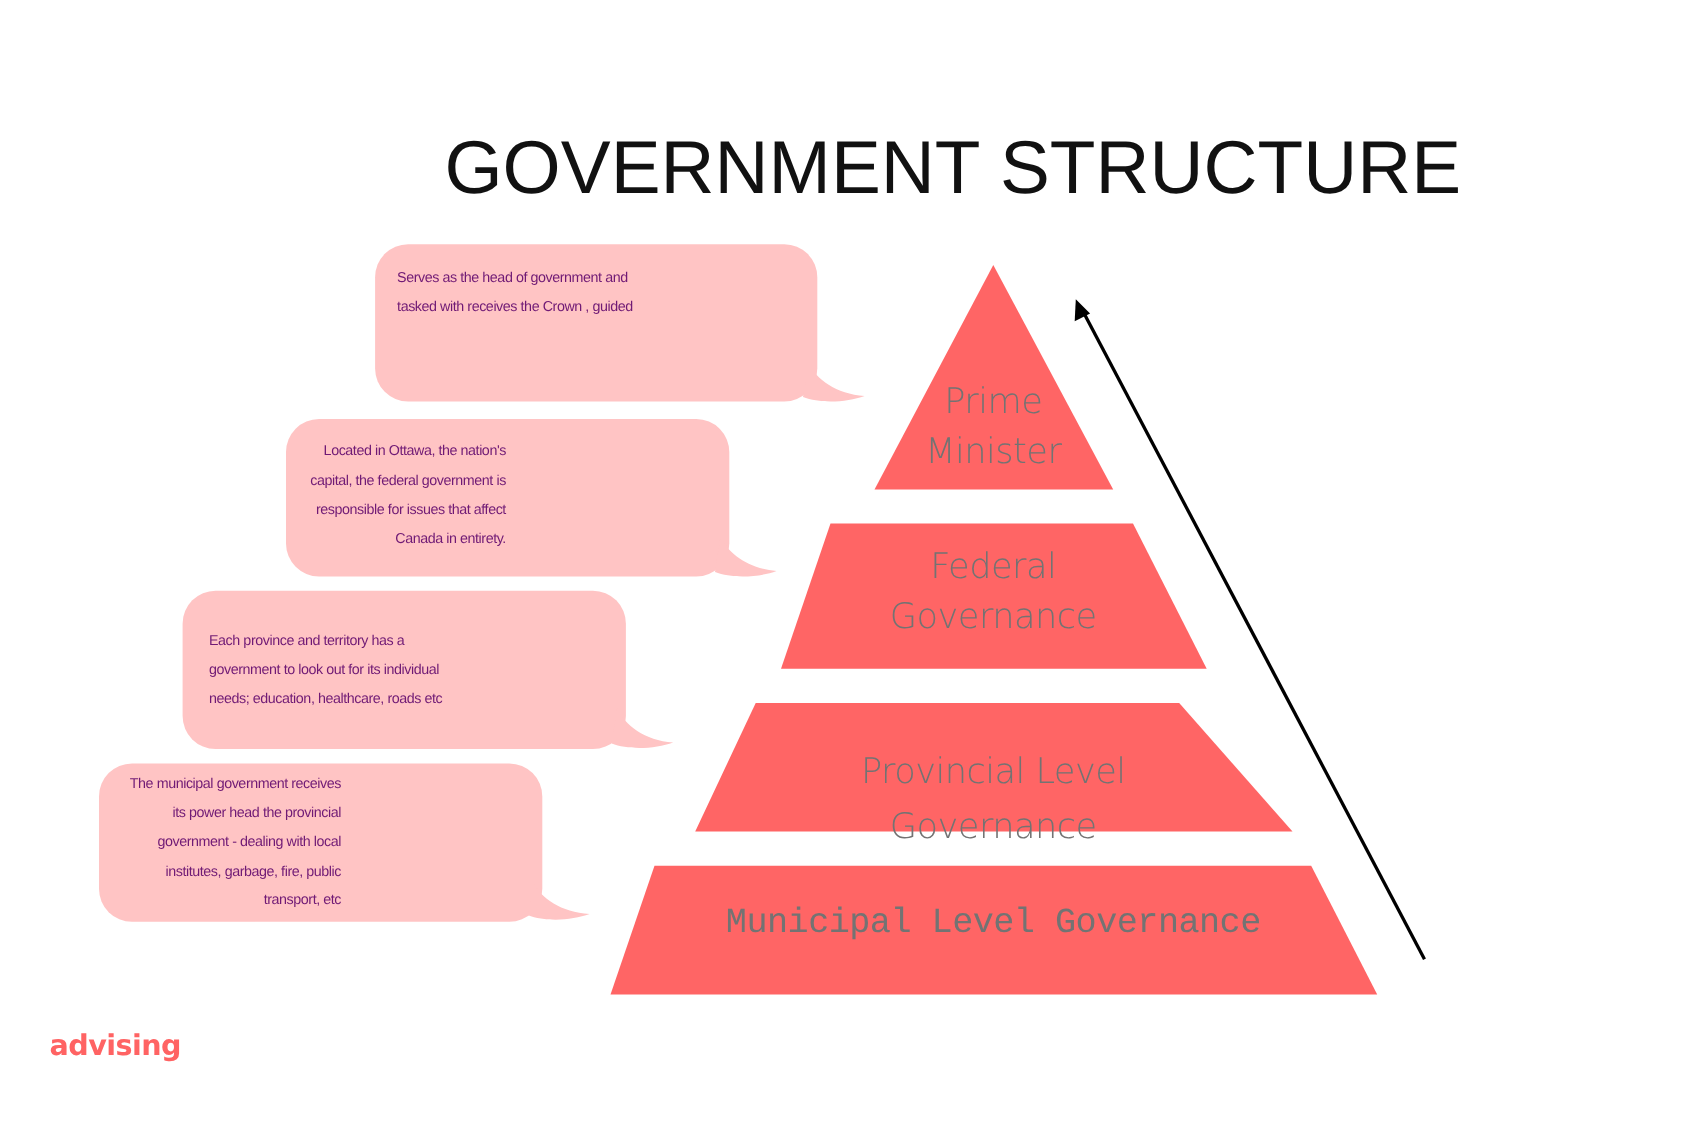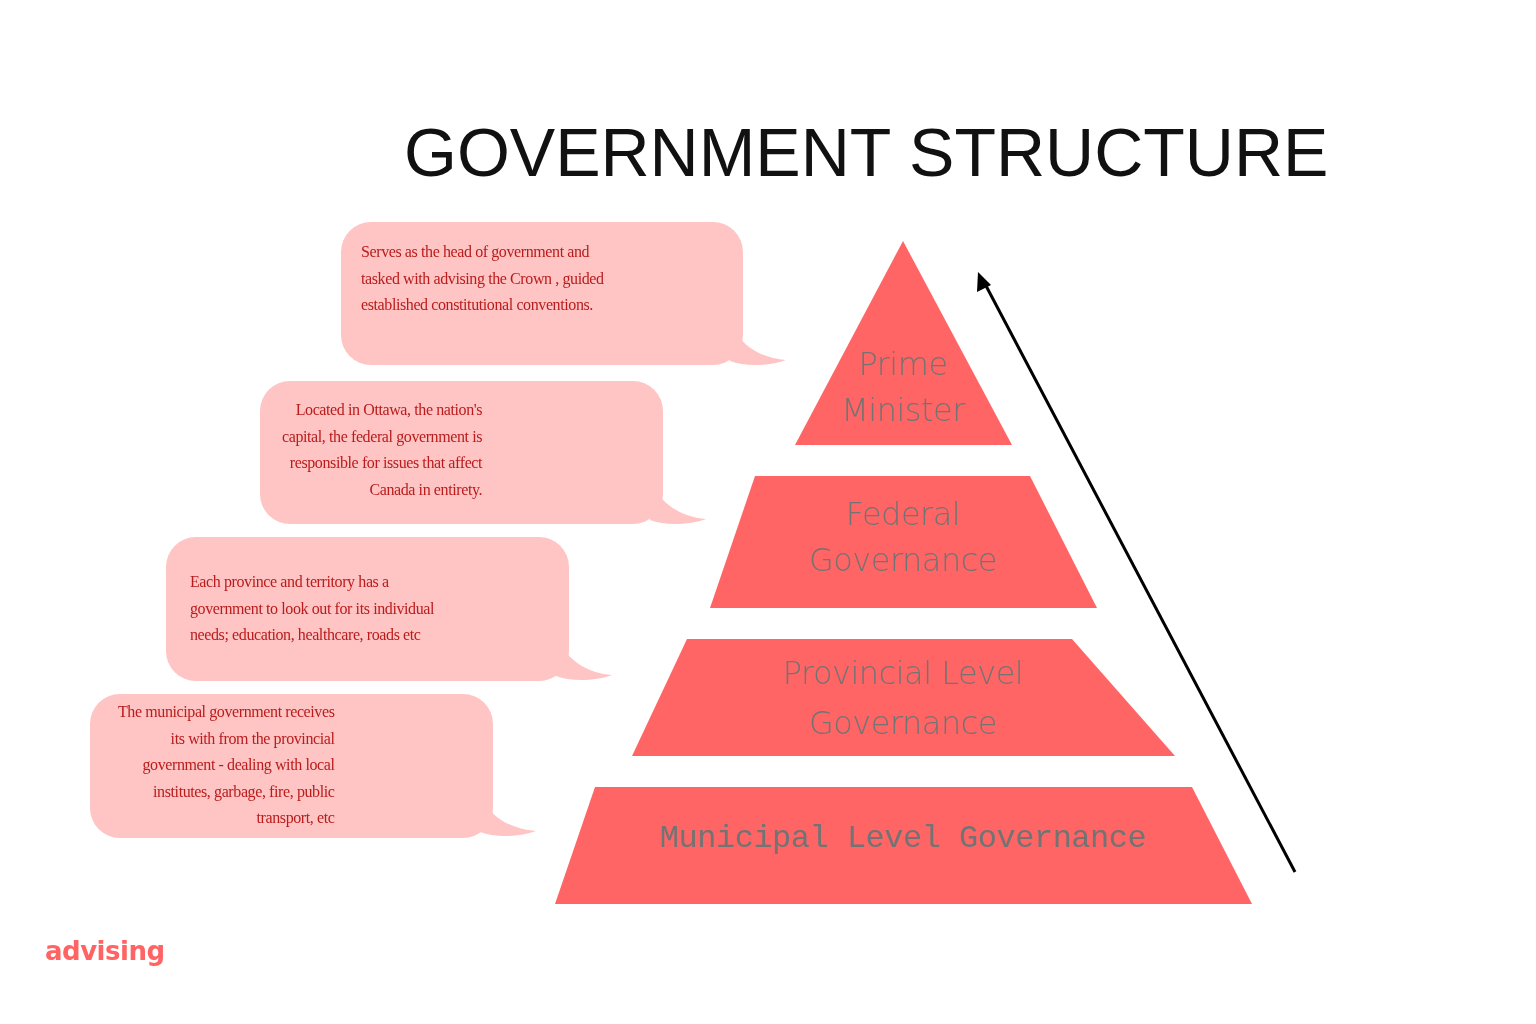--- a/index.html
+++ b/index.html
@@ -7,22 +7,22 @@
       width: 1536px; height: 1024px; background: #ffffff; position: relative; overflow: hidden;
       font-family: "DejaVu Sans", sans-serif;
     }
     .title {
       position: absolute; left: 404px; top: 112px; width: 850px;
       font-family: "Liberation Sans", sans-serif; font-size: 68px; font-weight: 400;
       color: #111111; letter-spacing: 0px; white-space: nowrap; line-height: 80px;
     }
     svg.diagram { position: absolute; left: 0; top: 0; }
     .bubble-text {
-      position: absolute; font-family: Liberation Serif, serif; font-size: 16px;
-      line-height: 26.5px; color: #b91c1c; letter-spacing: -0.4px; white-space: nowrap;
+      position: absolute; font-family: Liberation Sans, sans-serif; font-size: 13px;
+      line-height: 26.5px; color: #701a75; letter-spacing: -0.4px; white-space: nowrap;
     }
     .tier-label {
       position: absolute; text-align: center; color: #737373;
       font-family: "DejaVu Sans", sans-serif; font-weight: 300; font-size: 32px; line-height: 46px;
       letter-spacing: -0.5px; white-space: nowrap;
     }
     .logo {
       position: absolute; left: 45px; top: 936px; color: #ff6363;
       font-family: "DejaVu Sans", sans-serif; font-weight: 700; font-size: 26px; letter-spacing: -0.5px;
     }
@@ -57,56 +57,55 @@
   <polygon points="595,787 1192,787 1252,904 555,904" fill="#ff6565"></polygon>
 
   <g>
     <line x1="1295" y1="872" x2="984" y2="282" stroke="#000000" stroke-width="3"></line>
     <polygon points="978,272 977,292 991,285" fill="#000000"></polygon>
   </g>
 </svg>
 
 <div class="bubble-text" style="left:361px; top:239px;">
   <div>Serves as the head of government and</div>
-  <div>tasked with advising the Crown , guided</div>
-  <div>established constitutional conventions.</div>
+  <div>tasked with receives the Crown , guided</div>
 </div>
 
 <div class="bubble-text" style="left:282px; top:397px;text-align:right;">
   <div>Located in Ottawa, the nation's</div>
   <div>capital, the federal government is</div>
   <div>responsible for issues that affect</div>
   <div>Canada in entirety.</div>
 </div>
 
 <div class="bubble-text" style="left:190px; top:569px;">
   <div>Each province and territory has a</div>
   <div>government to look out for its individual</div>
   <div>needs; education, healthcare, roads etc</div>
 </div>
 
 <div class="bubble-text" style="left:118px; top:699px;text-align:right;">
   <div>The municipal government receives</div>
-  <div>its with from the provincial</div>
+  <div>its power head the provincial</div>
   <div>government - dealing with local</div>
   <div>institutes, garbage, fire, public</div>
   <div>transport, etc</div>
 </div>
 
 <div class="tier-label" style="left:803px; top:341px; width:200px;">
   <div>Prime</div>
   <div>Minister</div>
 </div>
 
 <div class="tier-label" style="left:753px; top:491px; width:300px;">
   <div>Federal</div>
   <div>Governance</div>
 </div>
 
-<div class="tier-label" style="left:703px; top:648px; width:400px; line-height:50px;">
+<div class="tier-label" style="left:703px; top:676px; width:400px; line-height:50px;">
   <div>Provincial Level</div>
   <div>Governance</div>
 </div>
 
 <div class="tier-label" style="left:603px; top:816px; width:600px;font-family:Liberation Mono, monospace;">
   <div>Municipal Level Governance</div>
 </div>
 
 <div class="logo">advising</div>
 

